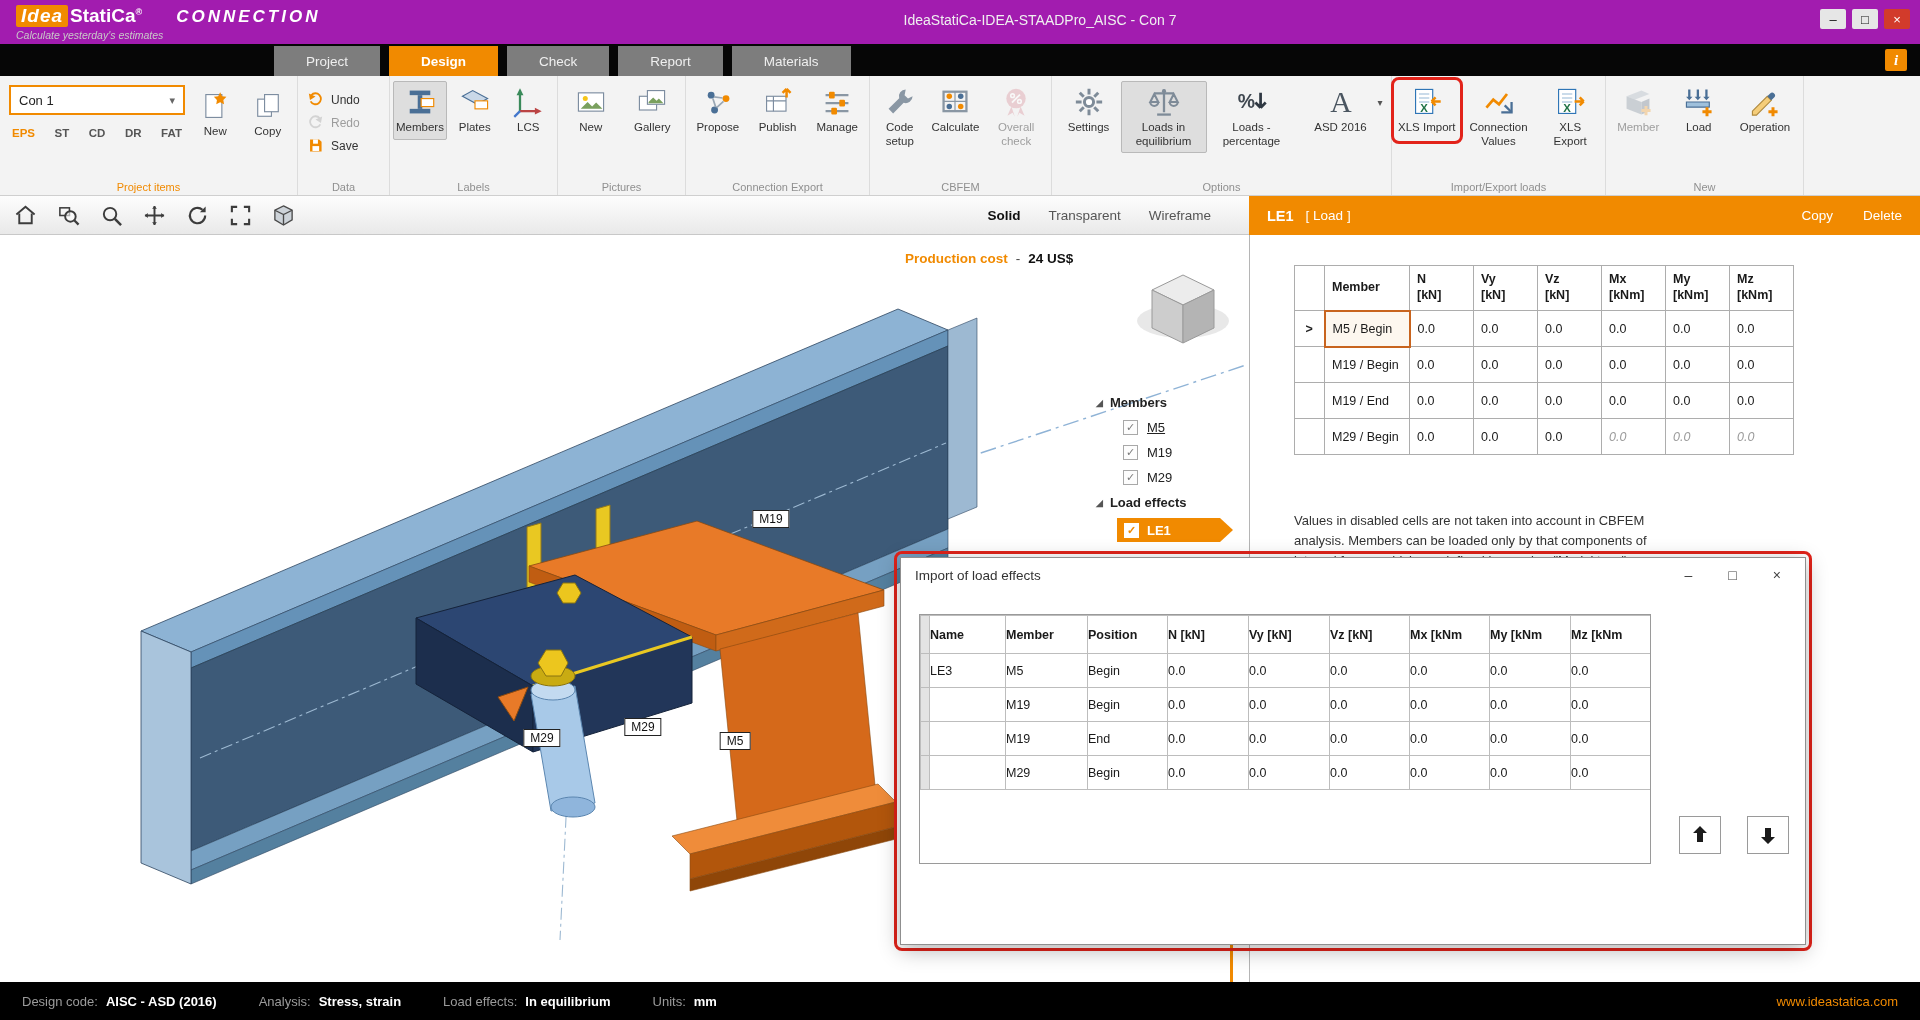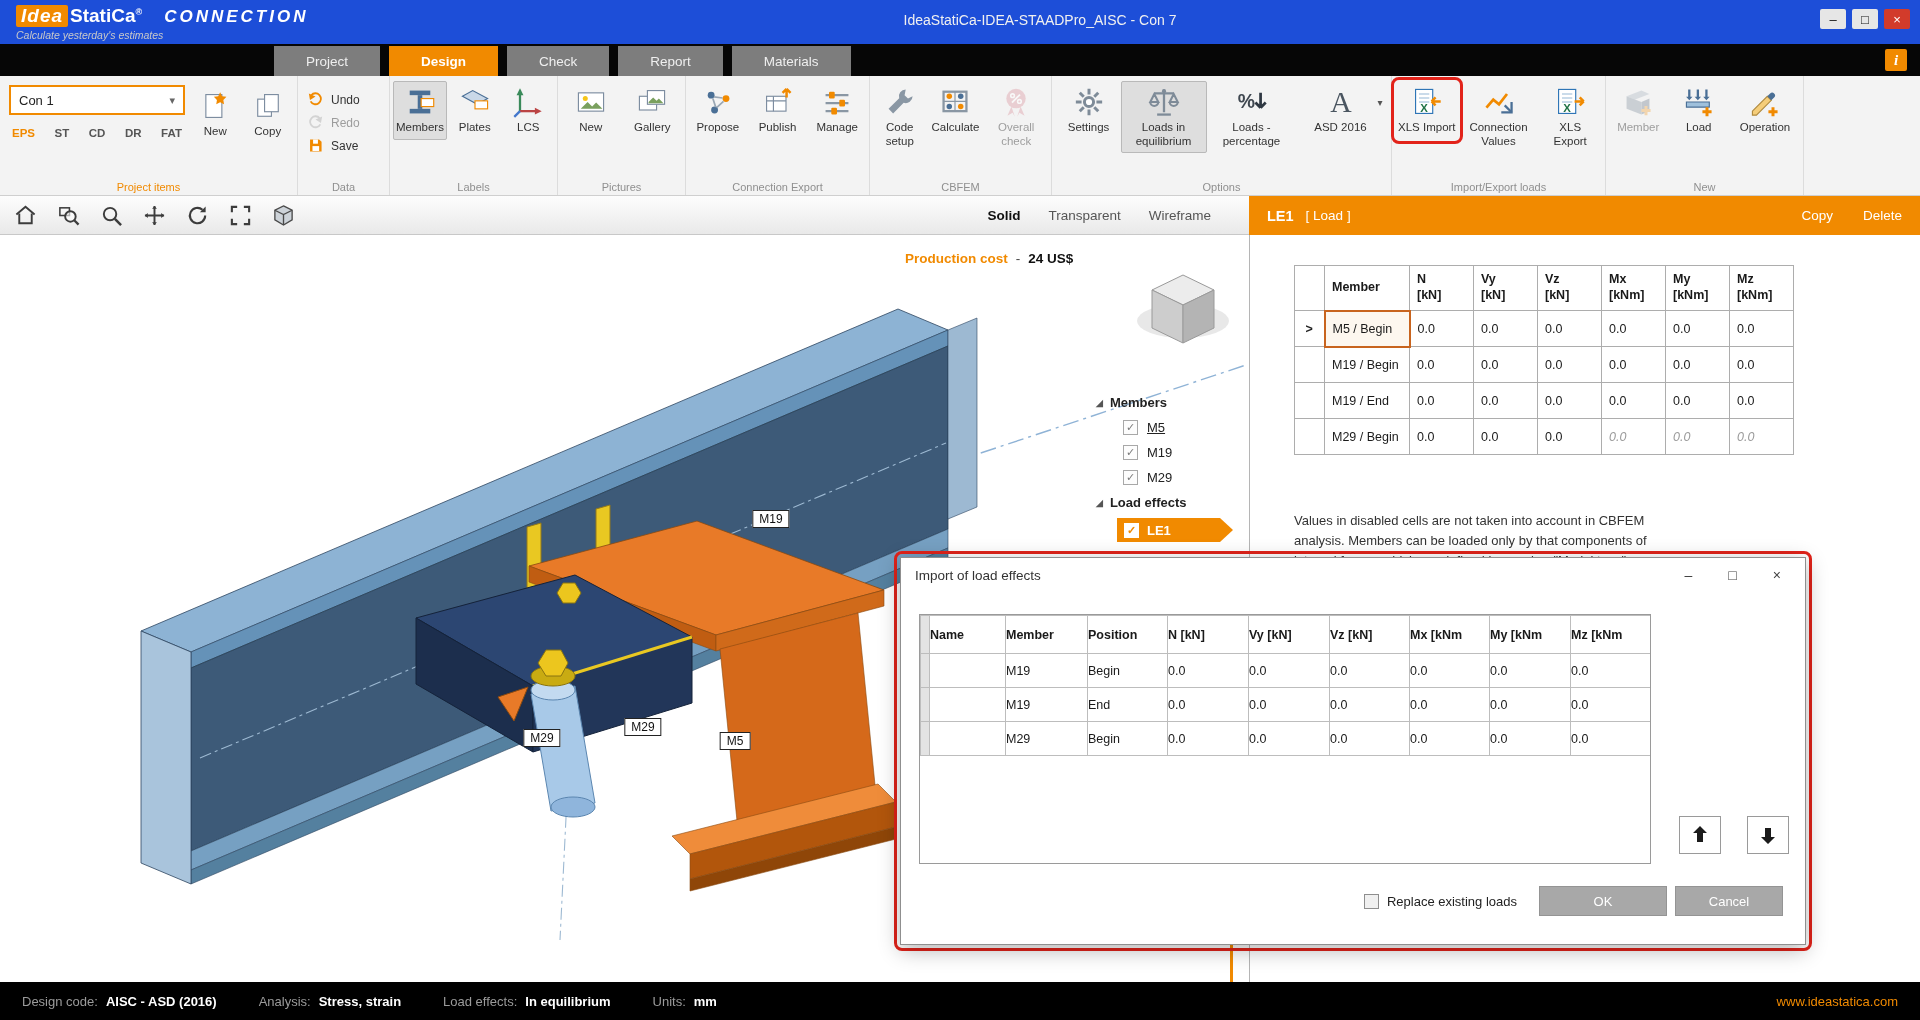--- a/index.html
+++ b/index.html
@@ -1,26 +1,26 @@
 <!DOCTYPE html>
 <html><head>
 <meta charset="utf-8">
 <style>
 *{margin:0;padding:0;box-sizing:border-box}
 body{width:1920px;height:1020px;overflow:hidden;font-family:"Liberation Sans",sans-serif;background:#222}
 .app{position:relative;width:1920px;height:1020px;background:#fff;overflow:hidden}
 
 
-.titlebar{position:absolute;top:0;left:0;right:0;height:44px;background:#1d4ed8;color:#fff}
+.titlebar{position:absolute;top:0;left:0;right:0;height:44px;background:#a21caf;color:#fff}
 .brand{position:absolute;left:16px;top:5px}
 .brand-row{display:flex;align-items:baseline}
 .logo-idea{background:#f18a00;color:#fff;font-weight:bold;font-style:italic;font-size:19px;padding:0 5px;border-radius:2px;letter-spacing:1px}
 .logo-statica{color:#fff;font-size:19px;font-weight:bold;margin-left:2px}
 .logo-statica sup{font-size:9px}
-.product{color:#fff;font-size:17px;font-weight:bold;font-style:italic;letter-spacing:3px;margin-left:22px}
+.product{color:#fff;font-size:17px;font-weight:bold;font-style:italic;letter-spacing:3px;margin-left:34px}
 .tagline{font-style:italic;font-size:10.5px;color:#c9c9c9;margin-top:2px}
 .wtitle{position:absolute;top:12px;left:1040px;transform:translateX(-50%);font-size:14px;color:#f0f0f0;white-space:nowrap}
 .winbtns{position:absolute;right:10px;top:9px;display:flex;gap:6px}
 .wbtn{width:26px;height:20px;background:#e6e6e6;color:#111;font-size:13px;display:flex;align-items:center;justify-content:center;border-radius:2px;cursor:pointer}
 .wbtn.close{background:#d23b2b;color:#fff}
 .infobtn{position:absolute;right:13px;top:49px;width:22px;height:22px;background:#f18a00;color:#fff;font-weight:bold;font-style:italic;font-family:"Liberation Serif",serif;display:flex;align-items:center;justify-content:center;border-radius:2px;font-size:15px;z-index:6}
 
 
 .tabrow{position:absolute;top:44px;left:0;right:0;height:32px;background:#060606;display:flex;padding-left:274px;gap:9px;align-items:flex-end}
 .tab{height:30px;background:#7d7d7d;color:#efefef;font-size:13.5px;display:flex;align-items:center;justify-content:center;padding:0 32px;cursor:pointer}
@@ -758,20 +758,32 @@
                 <th>Vy [kN]</th>
                 <th>Vz [kN]</th>
                 <th>Mx [kNm</th>
                 <th>My [kNm</th>
                 <th>Mz [kNm</th>
               </tr>
             </thead>
             <tbody>
               <tr>
                 <td class="gcol"></td>
+                <td>LE3</td>
+                <td>M5</td>
+                <td>Begin</td>
+                <td>0.0</td>
+                <td>0.0</td>
+                <td>0.0</td>
+                <td>0.0</td>
+                <td>0.0</td>
+                <td>0.0</td>
+              </tr>
+              <tr>
+                <td class="gcol"></td>
                 <td></td>
                 <td>M19</td>
                 <td>Begin</td>
                 <td>0.0</td>
                 <td>0.0</td>
                 <td>0.0</td>
                 <td>0.0</td>
                 <td>0.0</td>
                 <td>0.0</td>
               </tr>
@@ -807,28 +819,20 @@
           <svg viewBox="0 0 24 24">
               <path d="M12 3l7 7h-4v9h-6v-9H5z" fill="#1b1b1b"></path>
             </svg>
         </div>
         <div class="arrow-btn">
           <svg viewBox="0 0 24 24">
               <path d="M12 21l-7-7h4V5h6v9h4z" fill="#1b1b1b"></path>
             </svg>
         </div>
       </div>
-      <div class="dlg-bottom">
-        <div class="dlg-check">
-          <span class="checkbox"></span>
-          <span>Replace existing loads</span>
-        </div>
-        <div class="dlg-btn">OK</div>
-        <div class="dlg-btn cancel">Cancel</div>
-      </div>
     </div>
   </div>
 
   <footer class="statusbar" id="status-bar">
       <div class="sb-item">
         <span class="sb-label">Design code:</span>
         <span class="sb-value">AISC - ASD (2016)</span>
       </div>
       <div class="sb-item">
         <span class="sb-label">Analysis:</span>

